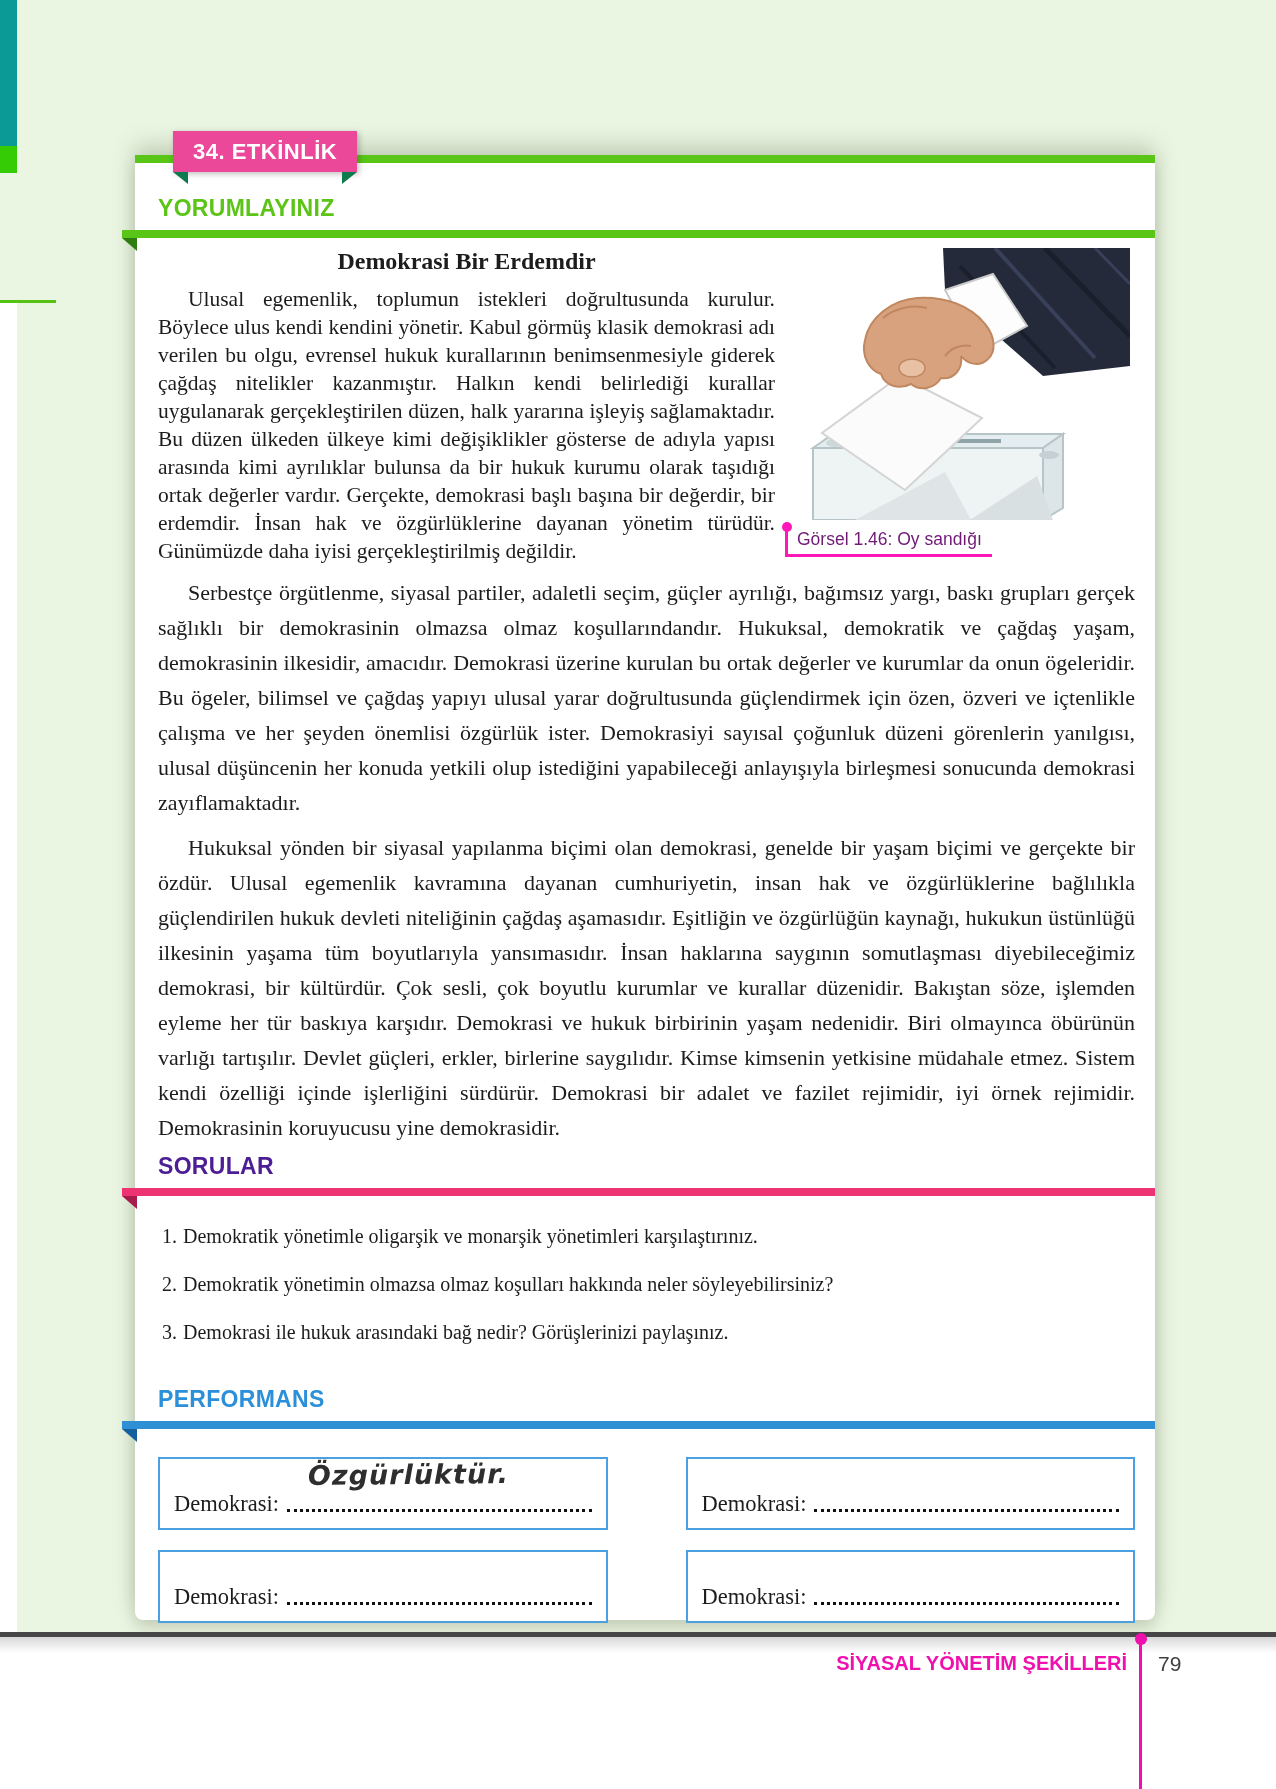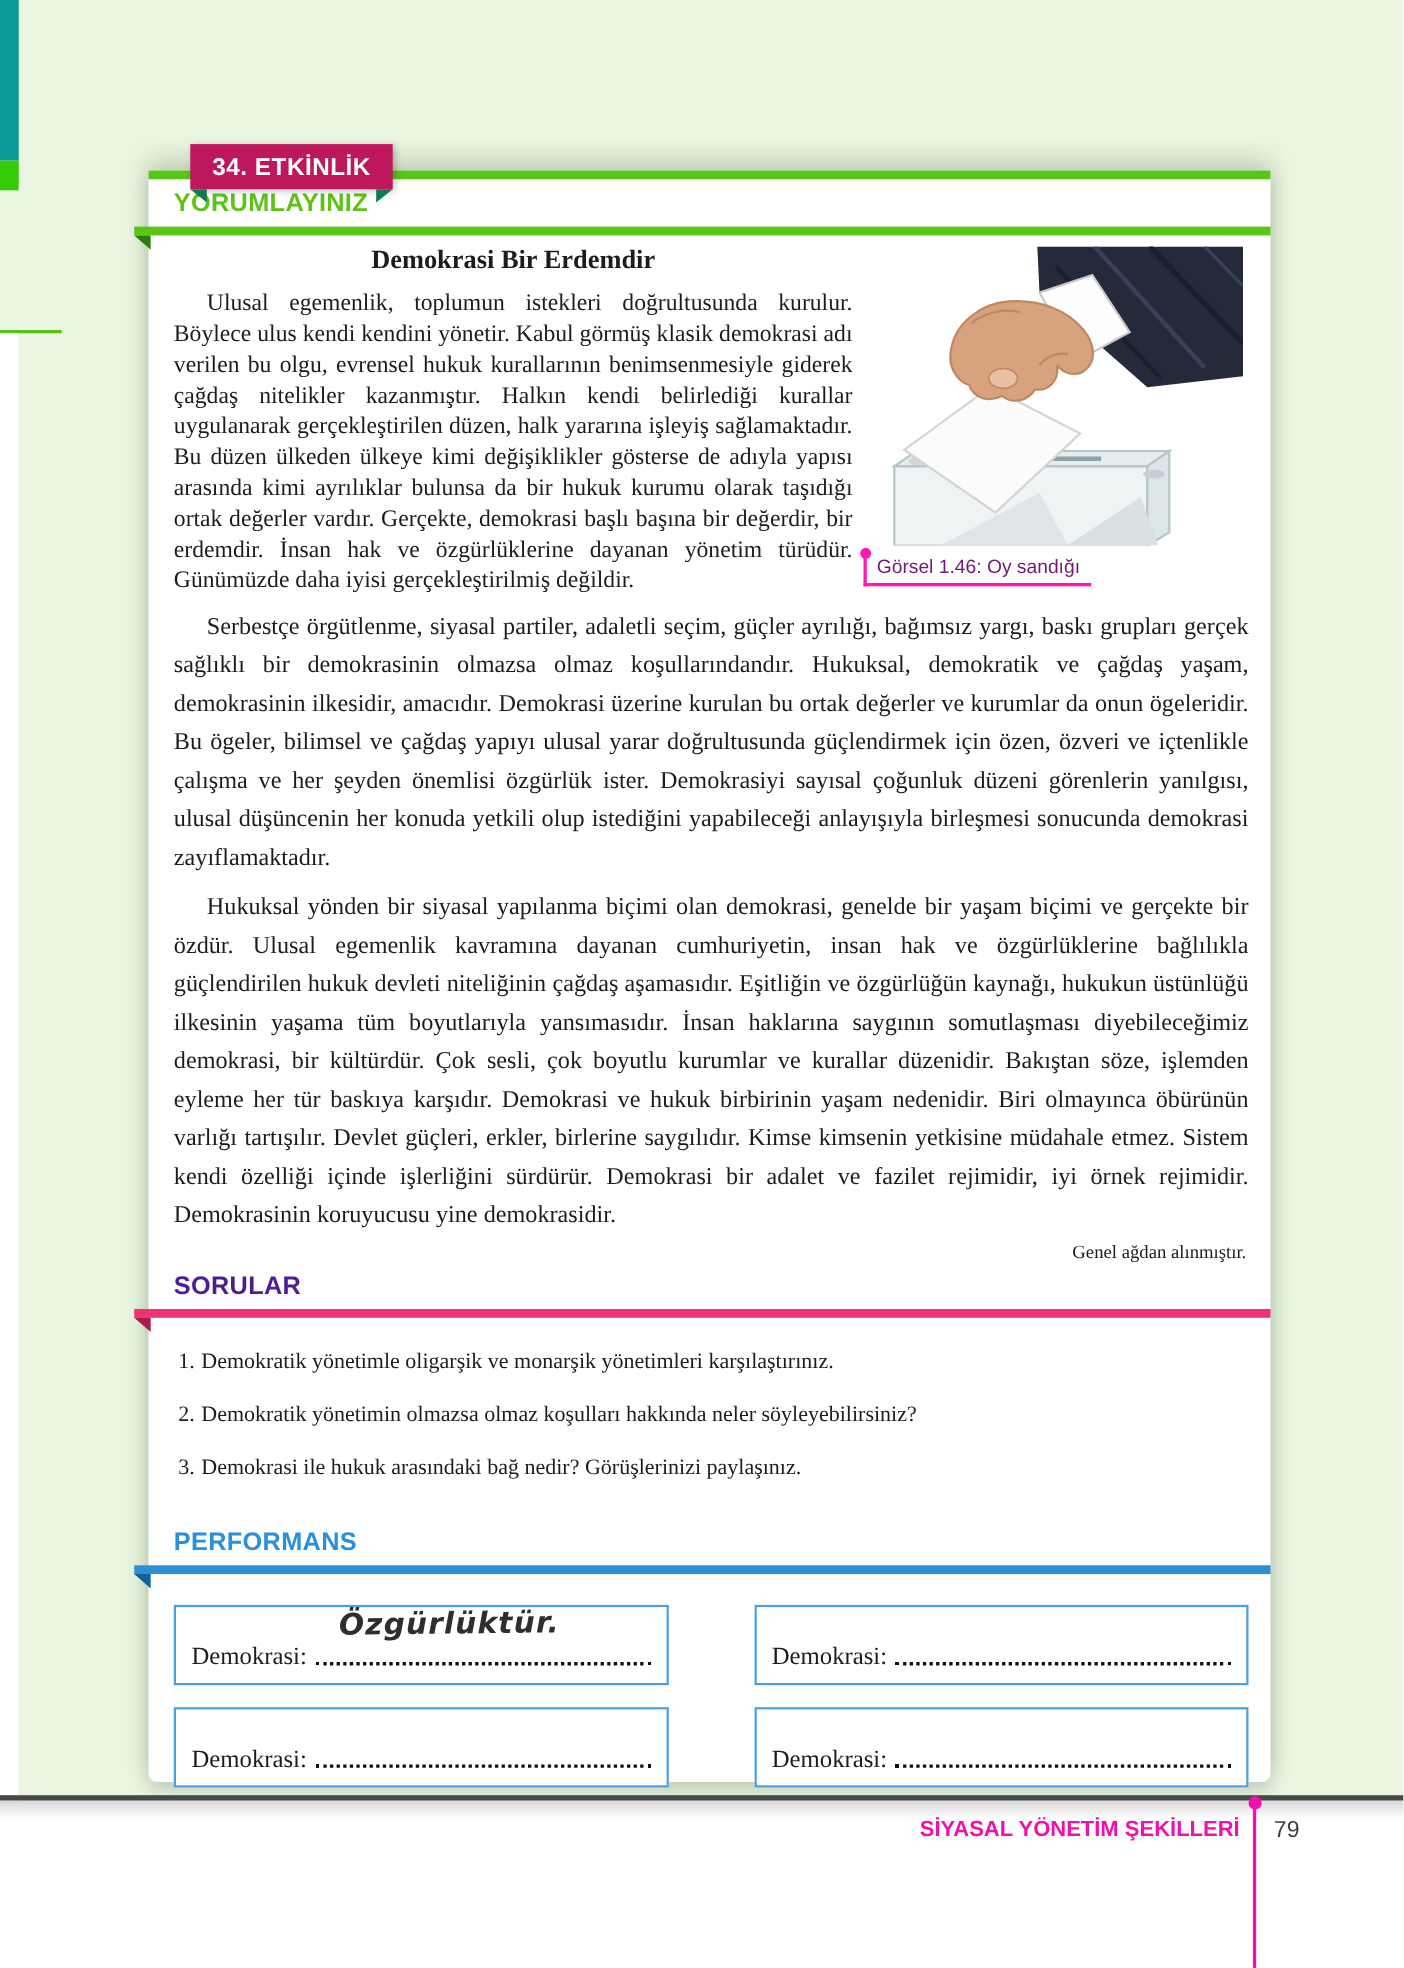--- a/index.html
+++ b/index.html
@@ -15,29 +15,29 @@
   .bottom-rule{position:absolute;left:0;top:1632px;width:1276px;height:5px;background:#474747;}
   .footer-area{position:absolute;left:0;top:1637px;width:1276px;height:152px;
                background:linear-gradient(#d8d8d8,#ffffff 16px);}
 
   
   .page{position:absolute;left:135px;top:155px;width:1020px;height:1465px;background:#fff;
         border-radius:0 0 8px 8px;
         box-shadow:0 -10px 22px rgba(110,120,90,.30),0 8px 16px rgba(110,120,90,.28);}
   .page-topbar{position:absolute;left:0;top:0;width:100%;height:8px;background:#58c517;}
 
-  .activity-tab{position:absolute;left:38px;top:-24px;height:41px;padding:0 20px;background:#be185d;
+  .activity-tab{position:absolute;left:38px;top:-24px;height:41px;padding:0 20px;background:#ec4899;
         color:#fff;font-family:"Liberation Sans",sans-serif;font-weight:bold;font-size:22px;
         display:flex;align-items:center;letter-spacing:.5px;z-index:3;box-shadow:2px 2px 6px rgba(0,0,0,.25);}
   .activity-tab::before{content:'';position:absolute;left:0;bottom:-12px;width:0;height:0;
         border-top:12px solid #0e7b4e;border-left:15px solid transparent;}
   .activity-tab::after{content:'';position:absolute;right:0;bottom:-12px;width:0;height:0;
         border-top:12px solid #0e7b4e;border-right:15px solid transparent;}
 
-  .page-inner{position:relative;padding-top:16px;}
+  .page-inner{position:relative;padding-top:40px;}
 
   .section-label{font-family:"Liberation Sans",sans-serif;font-weight:bold;font-size:23px;
         margin:0 0 0 23px;letter-spacing:.3px;}
   .lbl-green{color:#5cc417;}
   .lbl-pink{color:#4c1d95;}
   .lbl-blue{color:#2b90d9;}
 
   .divider{position:relative;height:8px;margin-top:8px;margin-left:-13px;width:calc(100% + 13px);}
   .divider::before{content:'';position:absolute;left:0;top:8px;width:0;height:0;
         border-left:15px solid transparent;}
@@ -144,21 +144,20 @@
           <figcaption class="fig-caption">
             <span class="pin"></span>
             <span>Görsel 1.46: Oy sandığı</span>
           </figcaption>
         </figure>
 
         <div class="article-title">Demokrasi Bir Erdemdir</div>
         <p class="body narrow">Ulusal egemenlik, toplumun istekleri doğrultusunda kurulur. Böylece ulus kendi kendini yönetir. Kabul görmüş klasik demokrasi adı verilen bu olgu, evrensel hukuk kurallarının benimsenmesiyle giderek çağdaş nitelikler kazanmıştır. Halkın kendi belirlediği kurallar uygulanarak gerçekleştirilen düzen, halk yararına işleyiş sağlamaktadır. Bu düzen ülkeden ülkeye kimi değişiklikler gösterse de adıyla yapısı arasında kimi ayrılıklar bulunsa da bir hukuk kurumu olarak taşıdığı ortak değerler vardır. Gerçekte, demokrasi başlı başına bir değerdir, bir erdemdir. İnsan hak ve özgürlüklerine dayanan yönetim türüdür. Günümüzde daha iyisi gerçekleştirilmiş değildir.</p>
         <p class="body wide">Serbestçe örgütlenme, siyasal partiler, adaletli seçim, güçler ayrılığı, bağımsız yargı, baskı grupları gerçek sağlıklı bir demokrasinin olmazsa olmaz koşullarındandır. Hukuksal, demokratik ve çağdaş yaşam, demokrasinin ilkesidir, amacıdır. Demokrasi üzerine kurulan bu ortak değerler ve kurumlar da onun ögeleridir. Bu ögeler, bilimsel ve çağdaş yapıyı ulusal yarar doğrultusunda güçlendirmek için özen, özveri ve içtenlikle çalışma ve her şeyden önemlisi özgürlük ister. Demokrasiyi sayısal çoğunluk düzeni görenlerin yanılgısı, ulusal düşüncenin her konuda yetkili olup istediğini yapabileceği anlayışıyla birleşmesi sonucunda demokrasi zayıflamaktadır.</p>
         <p class="body wide">Hukuksal yönden bir siyasal yapılanma biçimi olan demokrasi, genelde bir yaşam biçimi ve gerçekte bir özdür. Ulusal egemenlik kavramına dayanan cumhuriyetin, insan hak ve özgürlüklerine bağlılıkla güçlendirilen hukuk devleti niteliğinin çağdaş aşamasıdır. Eşitliğin ve özgürlüğün kaynağı, hukukun üstünlüğü ilkesinin yaşama tüm boyutlarıyla yansımasıdır. İnsan haklarına saygının somutlaşması diyebileceğimiz demokrasi, bir kültürdür. Çok sesli, çok boyutlu kurumlar ve kurallar düzenidir. Bakıştan söze, işlemden eyleme her tür baskıya karşıdır. Demokrasi ve hukuk birbirinin yaşam nedenidir. Biri olmayınca öbürünün varlığı tartışılır. Devlet güçleri, erkler, birlerine saygılıdır. Kimse kimsenin yetkisine müdahale etmez. Sistem kendi özelliği içinde işlerliğini sürdürür. Demokrasi bir adalet ve fazilet rejimidir, iyi örnek rejimidir. Demokrasinin koruyucusu yine demokrasidir.</p>
-        <div class="source-note">Genel ağdan alınmıştır.</div>
       </div>
 
       <div class="section-label lbl-pink" style="margin-top:6px;">SORULAR</div>
       <div class="divider div-pink"></div>
 
       <div class="questions">
         <div class="question">
           <span class="q-num">1.</span><span>Demokratik yönetimle oligarşik ve monarşik yönetimleri karşılaştırınız.</span>
         </div>
         <div class="question">

